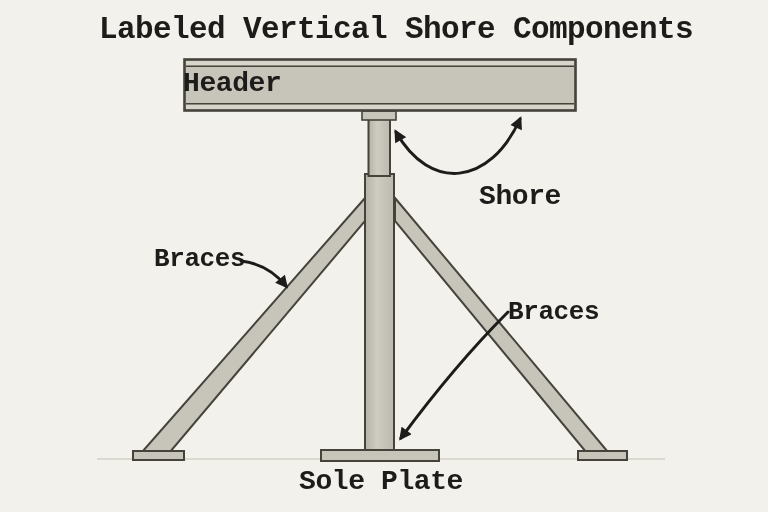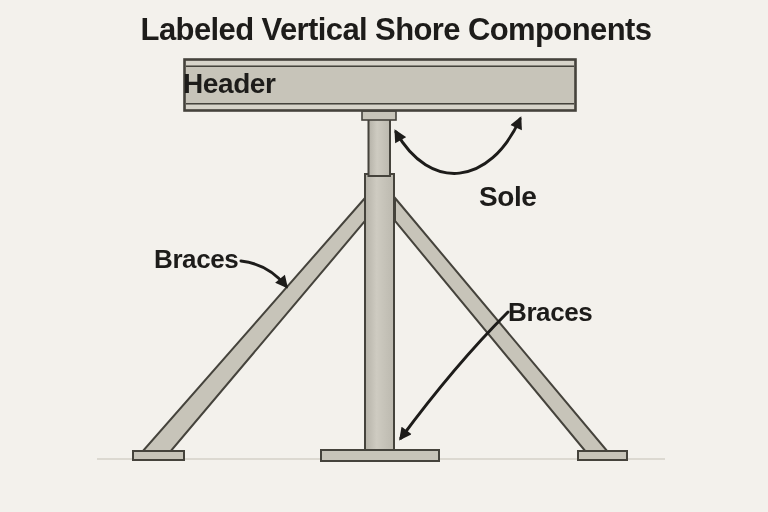--- a/index.html
+++ b/index.html
@@ -19,20 +19,21 @@
     left: 0;
     top: 0;
   }
   .lbl {
     position: absolute;
     font-weight: 700;
     color: var(--text, #1d1c1a);
     letter-spacing: -0.4px;
     white-space: nowrap;
     line-height: 1;
+    font-family: Liberation Mono, monospace;
   }
   .title {
     left: 0;
     width: 768px;
     top: 14px;
     text-align: center;
     padding-left: 24px;
     box-sizing: border-box;
     font-size: 31px;
     letter-spacing: -0.6px;
@@ -105,17 +106,18 @@
       <line x1="186" y1="103.8" x2="574" y2="103.8" stroke-width="1.6" style="stroke: var(--member-border, #45433c);"></line>
     </g>
 
     <path d="M 396,132 C 430,192 490,186 520,119" fill="none" stroke-width="3" stroke-linecap="round" marker-start="url(#ah)" marker-end="url(#ah)" style="stroke: var(--arrow, #1d1c1a);"></path>
     <path d="M 241,261 Q 268,264 286,286" fill="none" stroke-width="3" stroke-linecap="round" marker-end="url(#ah)" style="stroke: var(--arrow, #1d1c1a);"></path>
     <path d="M 508,312 Q 455,365 401,438" fill="none" stroke-width="3" stroke-linecap="round" marker-end="url(#ah)" style="stroke: var(--arrow, #1d1c1a);"></path>
   </svg>
 
   <div class="lbl title">Labeled Vertical Shore Components</div>
   <div class="lbl header-label">Header</div>
-  <div class="lbl post-label">Sole</div>
+  <div class="lbl post-label">Shore</div>
   <div class="lbl braces-left-label">Braces</div>
   <div class="lbl braces-right-label">Braces</div>
+  <div class="lbl sole-plate-label">Sole Plate</div>
 
 </div>
 
 </body></html>

